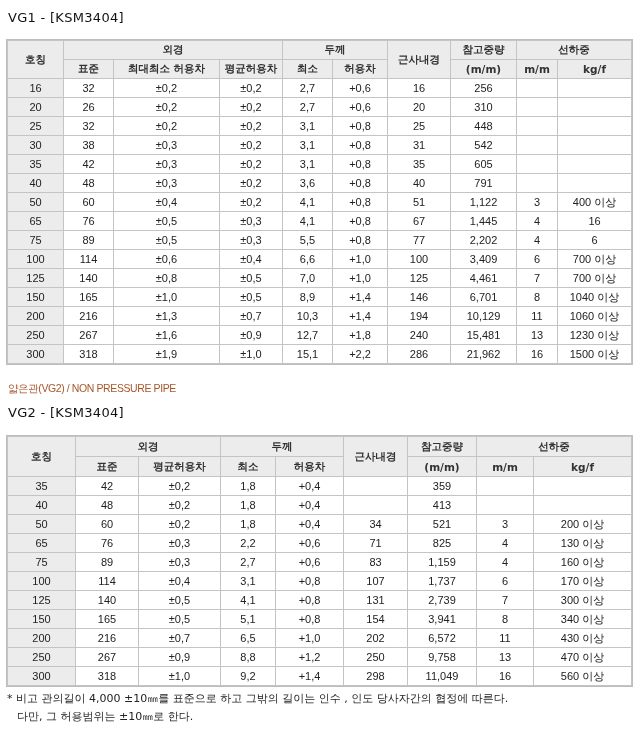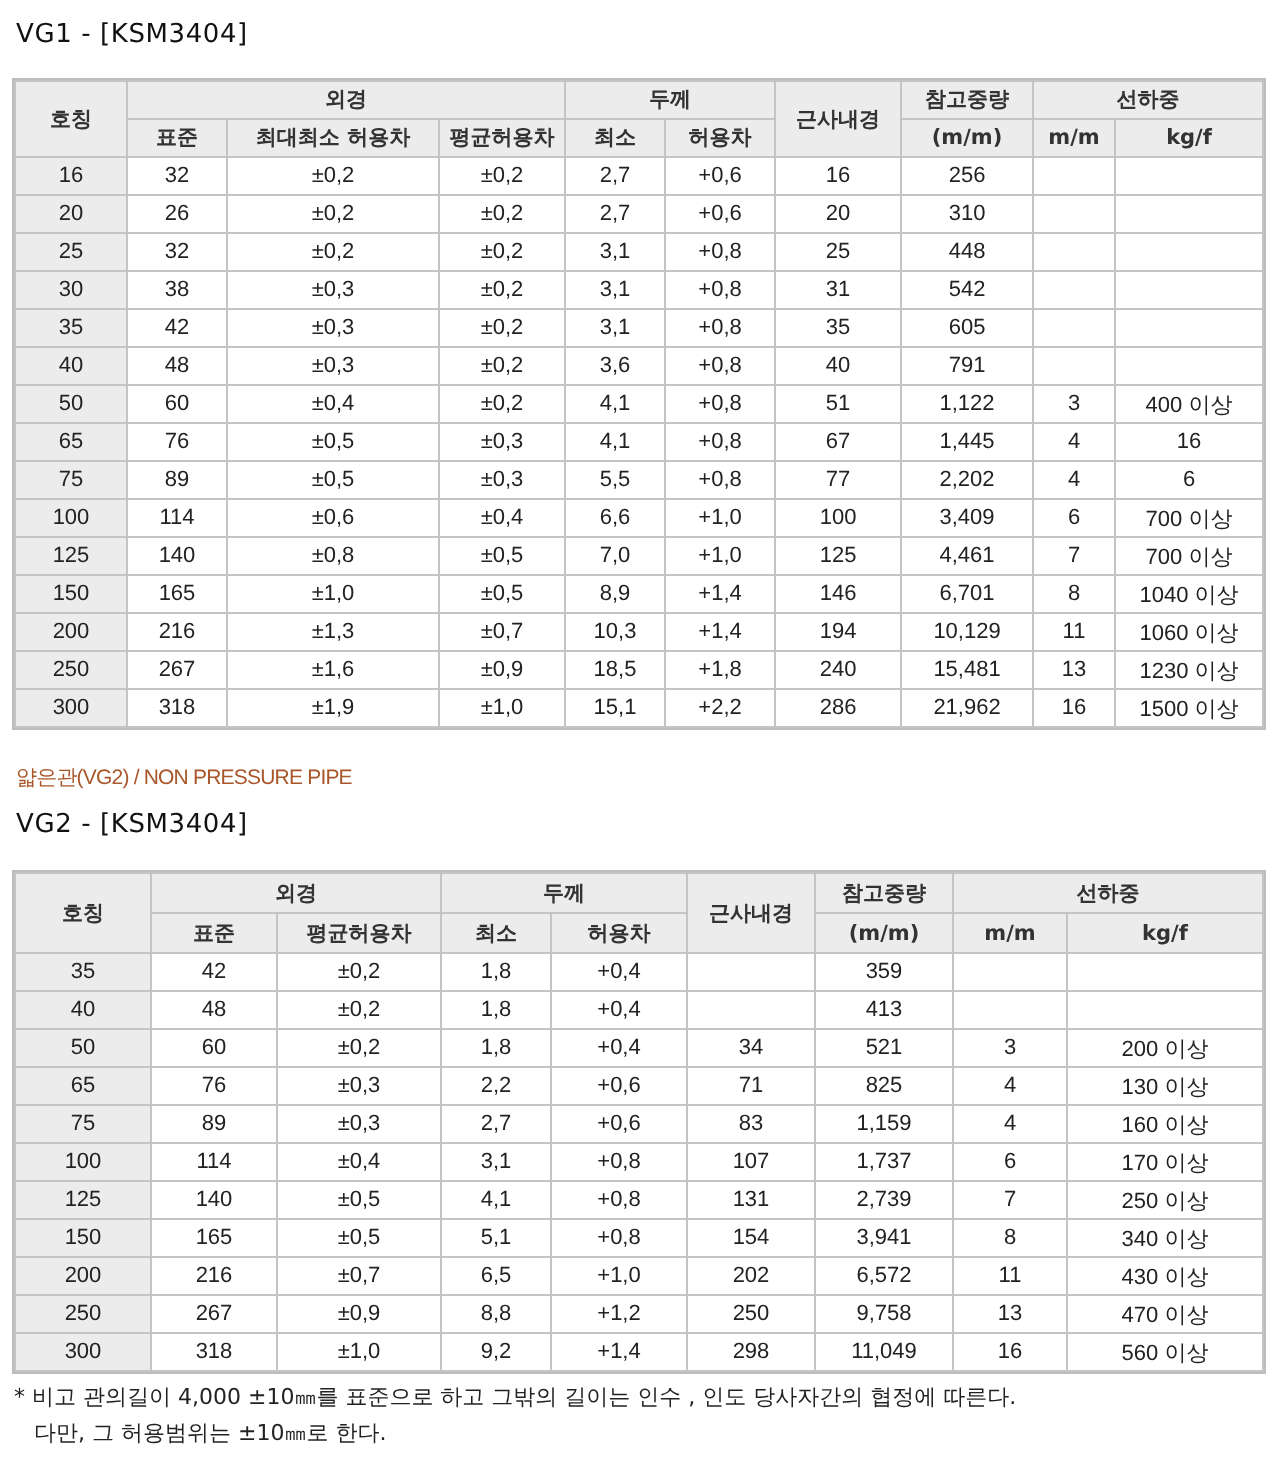--- a/index.html
+++ b/index.html
@@ -208,21 +208,21 @@
         <td>194</td>
         <td>10,129</td>
         <td>11</td>
         <td>1060 이상</td>
       </tr>
       <tr>
         <td class="nom">250</td>
         <td>267</td>
         <td>±1,6</td>
         <td>±0,9</td>
-        <td>18,5</td>
+        <td>12,7</td>
         <td>+1,8</td>
         <td>240</td>
         <td>15,481</td>
         <td>13</td>
         <td>1230 이상</td>
       </tr>
       <tr>
         <td class="nom">300</td>
         <td>318</td>
         <td>±1,9</td>
@@ -340,21 +340,21 @@
       </tr>
       <tr>
         <td class="nom">125</td>
         <td>140</td>
         <td>±0,5</td>
         <td>4,1</td>
         <td>+0,8</td>
         <td>131</td>
         <td>2,739</td>
         <td>7</td>
-        <td>250 이상</td>
+        <td>300 이상</td>
       </tr>
       <tr>
         <td class="nom">150</td>
         <td>165</td>
         <td>±0,5</td>
         <td>5,1</td>
         <td>+0,8</td>
         <td>154</td>
         <td>3,941</td>
         <td>8</td>

